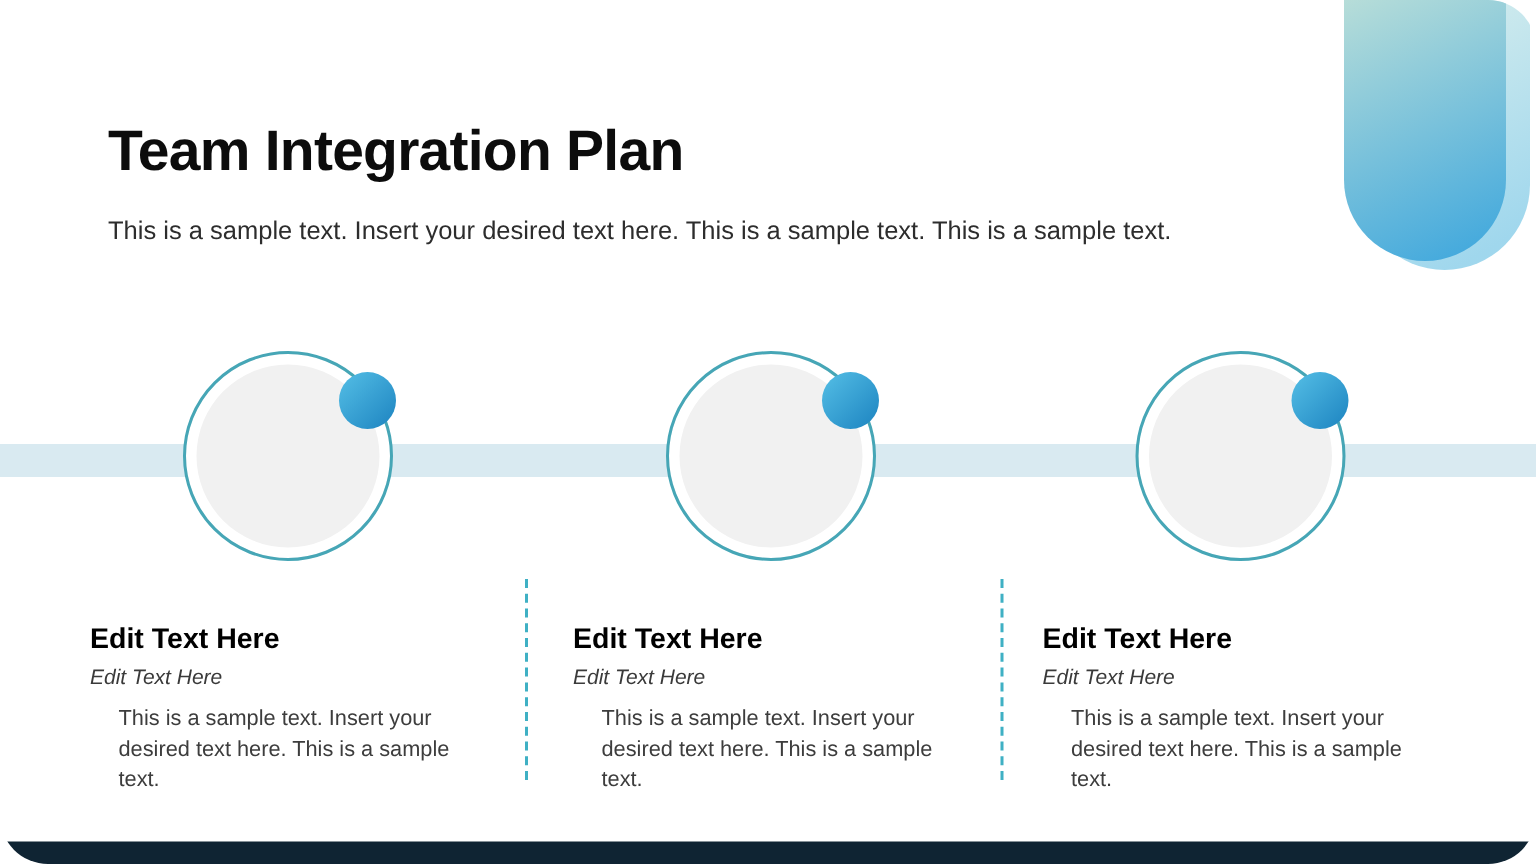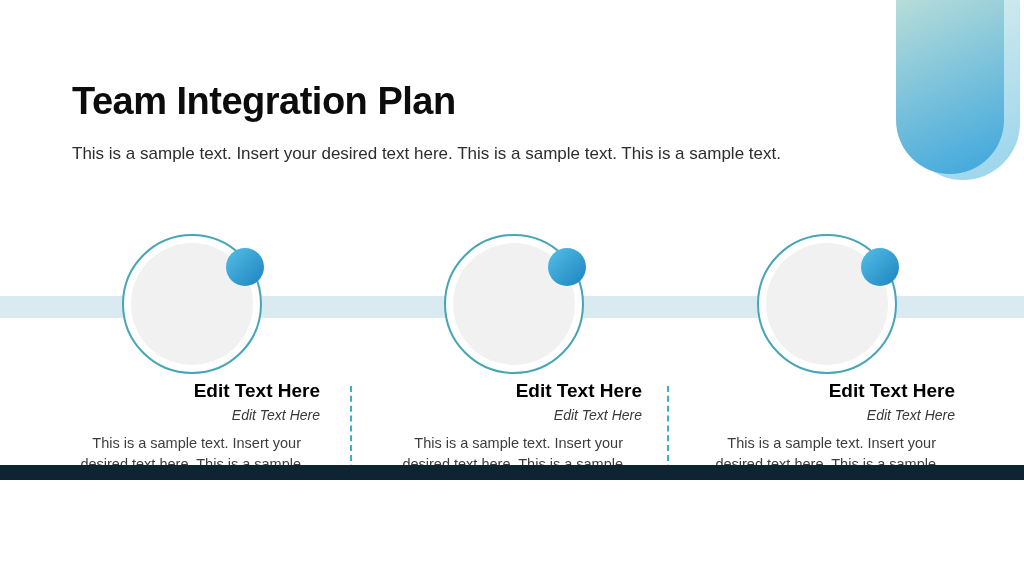--- a/index.html
+++ b/index.html
@@ -1,18 +1,18 @@
 <!DOCTYPE html>
 <html><head>
 <meta charset="utf-8">
 <style>
   html,body{margin:0;padding:0;background:#ffffff;}
   body{font-family:"Liberation Sans",sans-serif;}
   .slide{
-    position:relative;width:1024px;height:480px;background:#ffffff;overflow:hidden;
+    position:relative;width:1024px;height:576px;background:#ffffff;overflow:hidden;border-radius:32px;
   }
 
   
   .decor-back{
     position:absolute;top:-52px;right:4px;width:114px;height:232px;
     border-radius:57px;
     background:linear-gradient(150deg,#ddf0ea 10%,#8fd0ea 90%);
     opacity:.85;
   }
   .decor-front{
@@ -43,21 +43,21 @@
     border:2px solid #46a6b6;background:#f1f1f1;
     box-shadow:inset 0 0 0 7px #ffffff;
   }
   .c1{left:122px;} .c2{left:444px;} .c3{left:757px;}
   .badge{
     position:absolute;top:12px;right:-4px;width:38px;height:38px;border-radius:50%;
     background:linear-gradient(135deg,#4fb9e2 10%,#1f86c2 95%);
   }
 
   
-  .col{position:absolute;top:380px;width:260px;text-align:right;}
+  .col{position:absolute;top:416px;width:260px;text-align:left;}
   .col1{left:60px;} .col2{left:382px;} .col3{left:695px;}
   .col-heading{font-size:19px;font-weight:bold;color:#000000;}
   .col-sub{font-size:14px;font-style:italic;color:#3a3a3a;margin-top:5px;}
   .col-body{
     font-size:14.5px;color:#3d3d3d;line-height:1.42;
     margin:10px auto 0;width:222px;
   }
 
   
   .divider{

